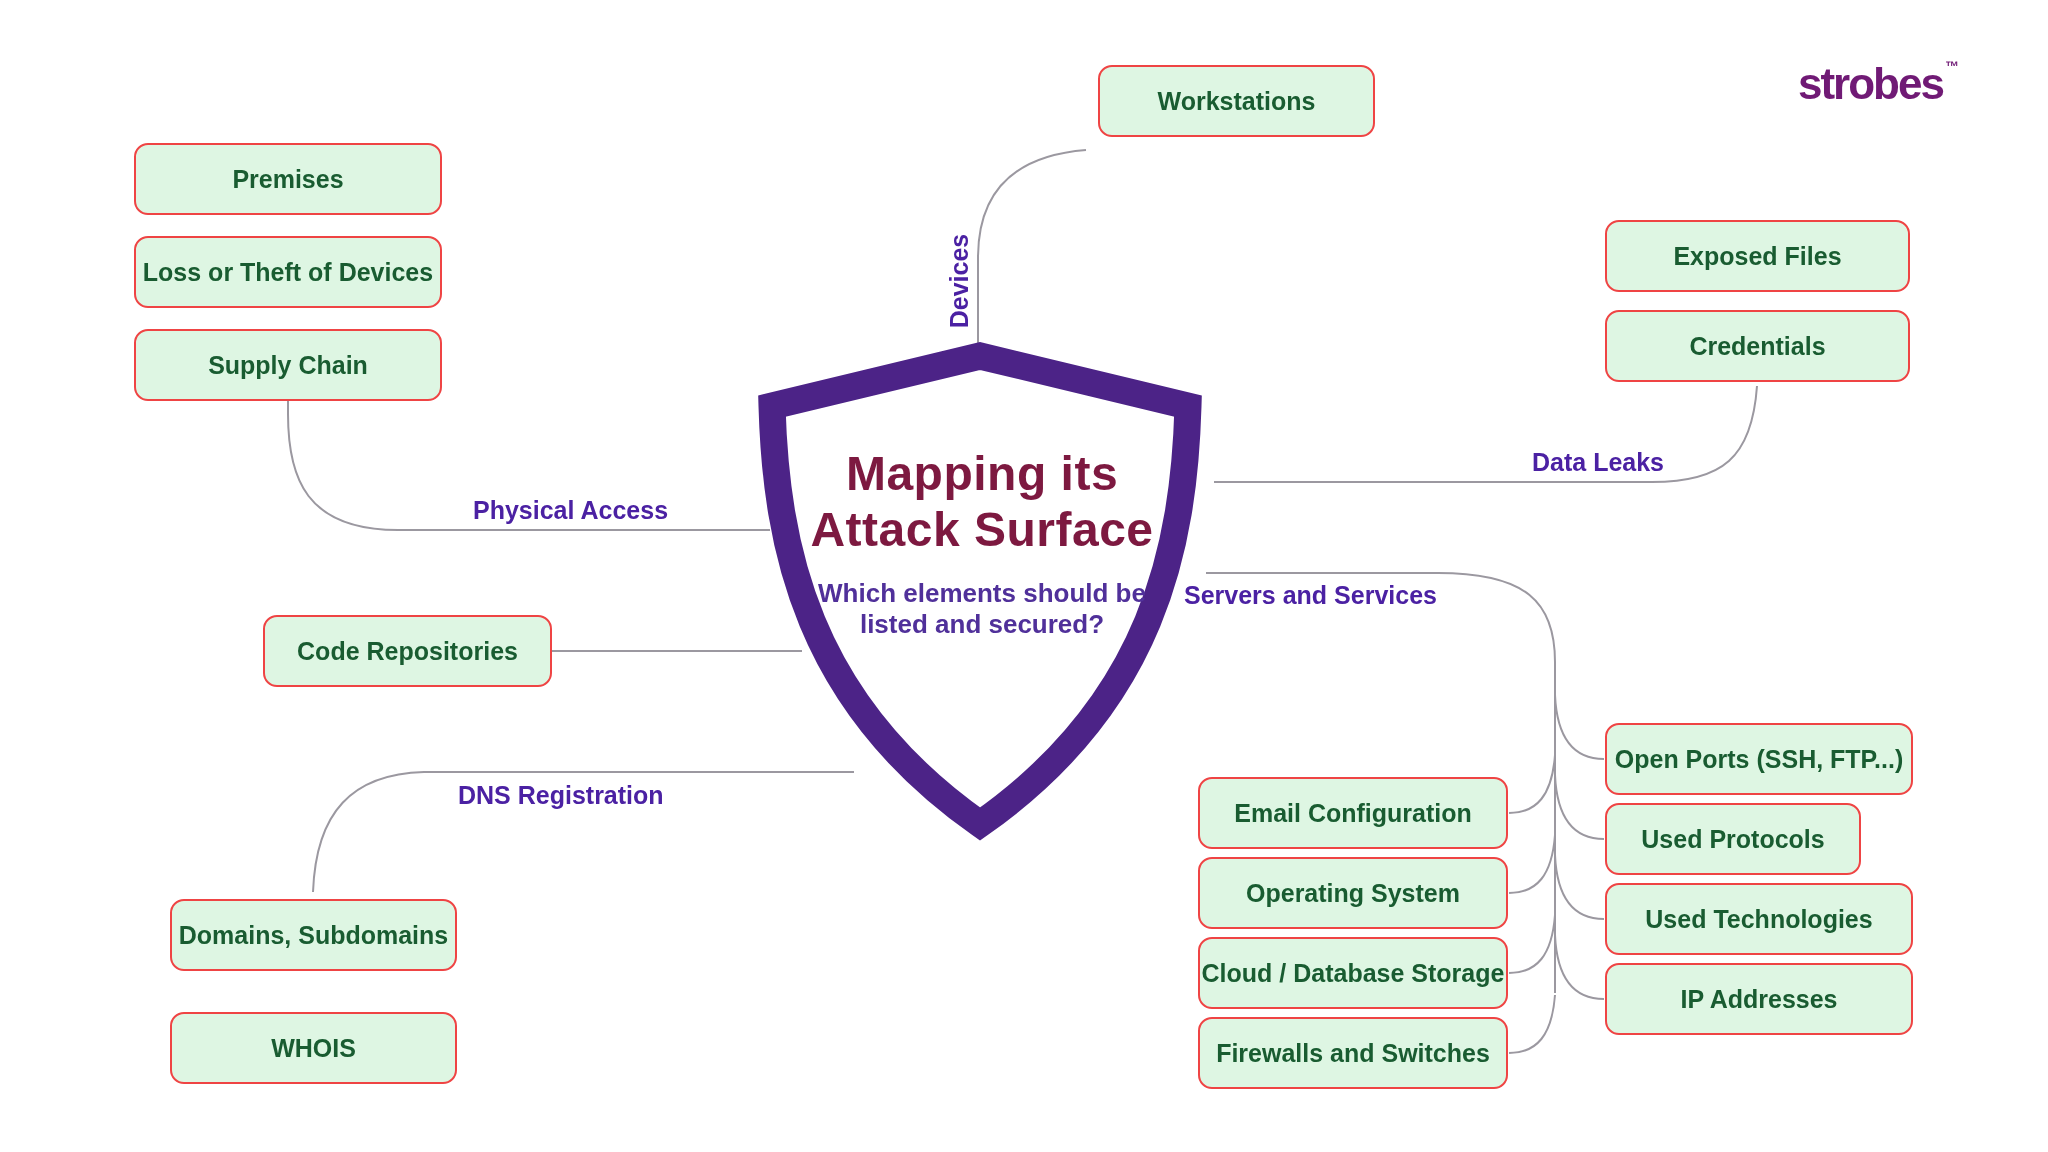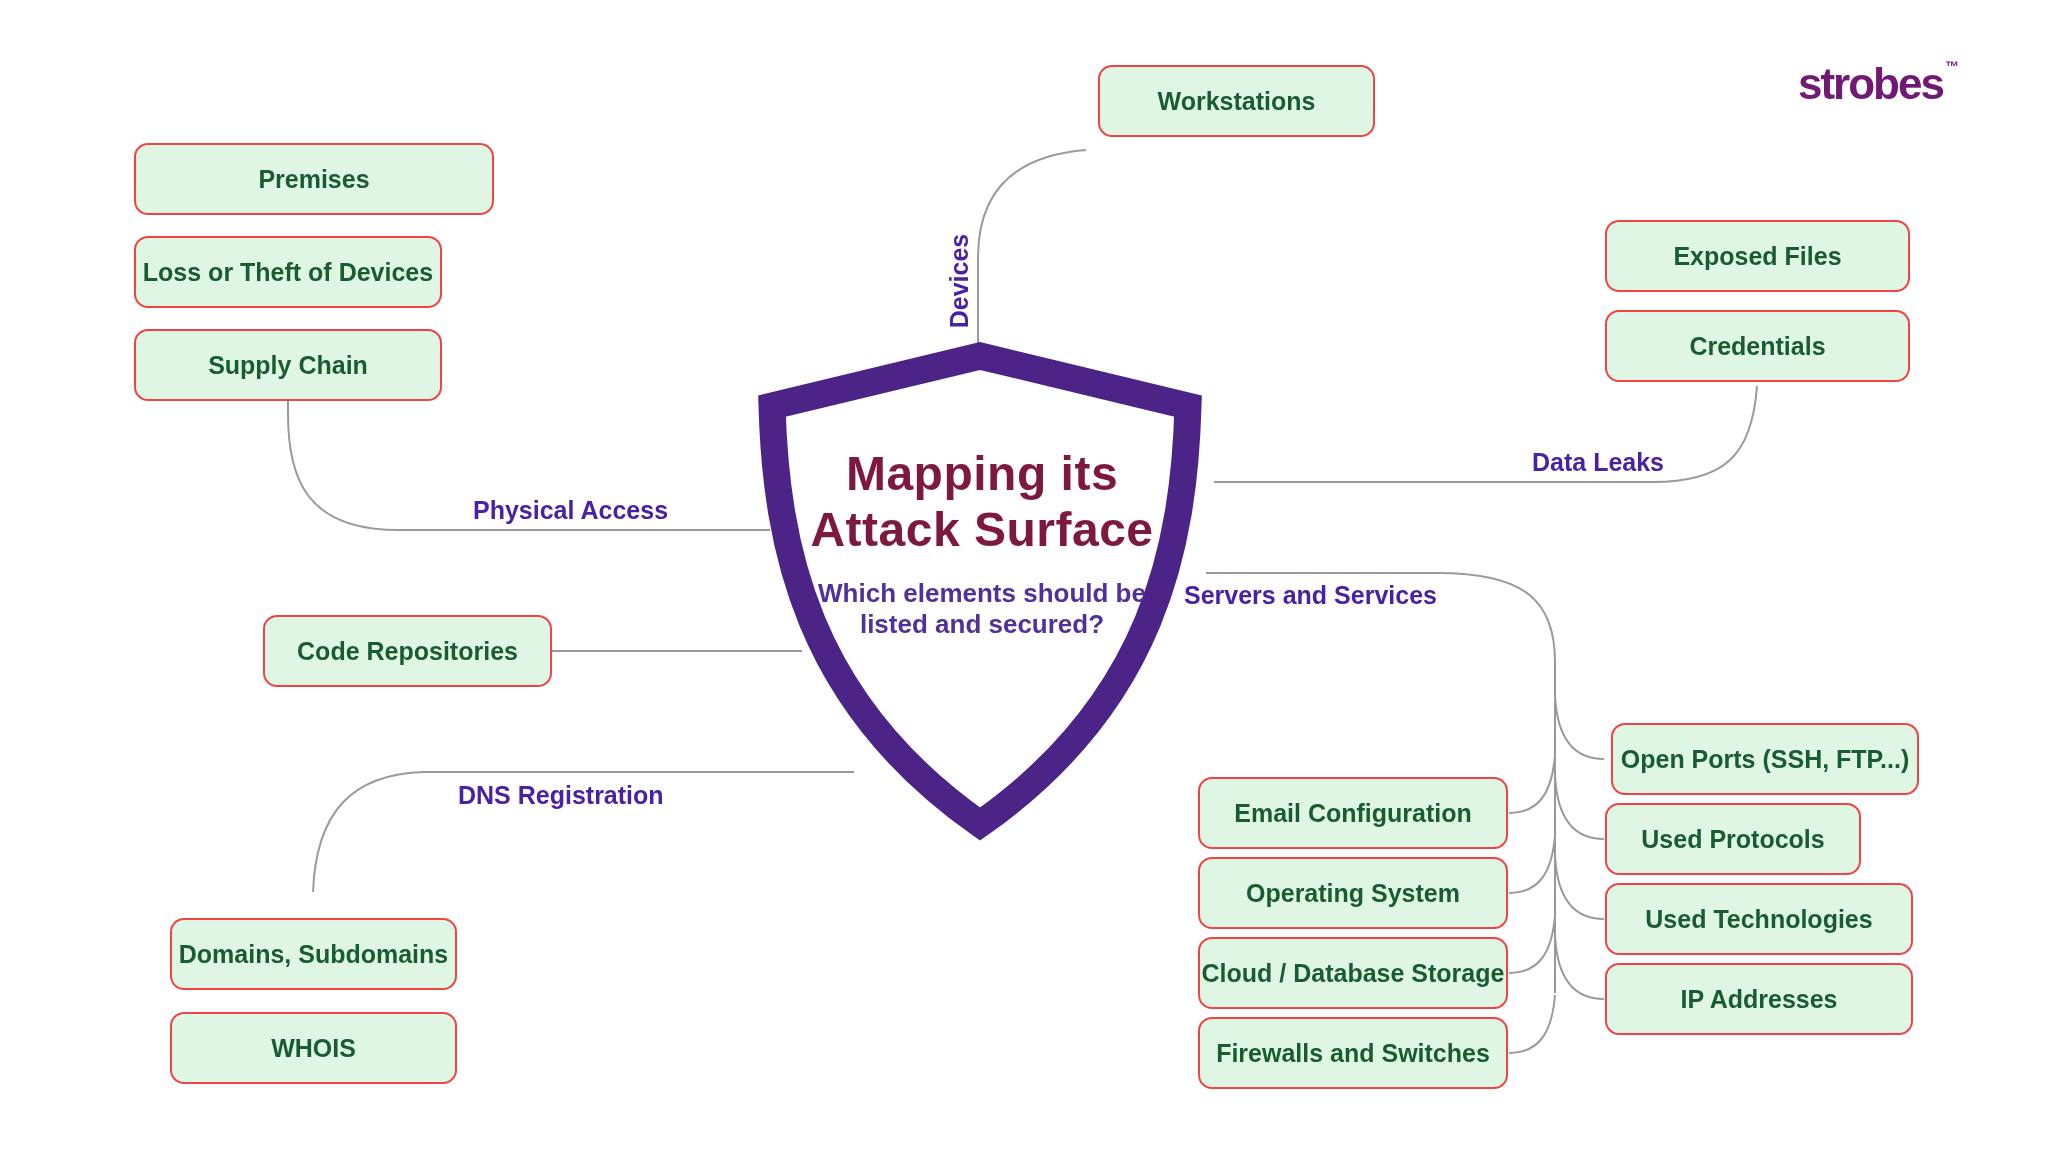--- a/index.html
+++ b/index.html
@@ -84,37 +84,37 @@
     <div>Which elements should be</div>
     <div>listed and secured?</div>
   </div>
 
   <div class="branch-label vertical" style="left:959px;top:281px;">Devices</div>
   <div class="branch-label" style="left:1532px;top:448px;">Data Leaks</div>
   <div class="branch-label" style="left:473px;top:496px;">Physical Access</div>
   <div class="branch-label" style="left:458px;top:781px;">DNS Registration</div>
   <div class="branch-label" style="left:1184px;top:581px;">Servers and Services</div>
 
-  <div class="node" style="left:134px;top:143px;width:360px;">Premises</div>
+  <div class="node" style="left:134px;top:143px;width:308px;">Premises</div>
   <div class="node" style="left:134px;top:236px;width:308px;">Loss or Theft of Devices</div>
   <div class="node" style="left:134px;top:329px;width:308px;">Supply Chain</div>
 
   <div class="node" style="left:1098px;top:65px;width:277px;">Workstations</div>
 
   <div class="node" style="left:1605px;top:220px;width:305px;">Exposed Files</div>
   <div class="node" style="left:1605px;top:310px;width:305px;">Credentials</div>
 
   <div class="node" style="left:263px;top:615px;width:289px;">Code Repositories</div>
 
-  <div class="node" style="left:170px;top:918px;width:287px;">Domains, Subdomains</div>
+  <div class="node" style="left:170px;top:899px;width:287px;">Domains, Subdomains</div>
   <div class="node" style="left:170px;top:990px;width:287px;margin-top:22px;">WHOIS</div>
 
   <div class="node" style="left:1198px;top:777px;width:310px;">Email Configuration</div>
   <div class="node" style="left:1198px;top:857px;width:310px;">Operating System</div>
   <div class="node" style="left:1198px;top:937px;width:310px;">Cloud / Database Storage</div>
   <div class="node" style="left:1198px;top:1017px;width:310px;">Firewalls and Switches</div>
 
-  <div class="node" style="left:1605px;top:723px;width:308px;margin-left:6px;">Open Ports (SSH, FTP...)</div>
+  <div class="node" style="left:1605px;top:723px;width:308px;">Open Ports (SSH, FTP...)</div>
   <div class="node" style="left:1605px;top:803px;width:256px;">Used Protocols</div>
   <div class="node" style="left:1605px;top:883px;width:308px;">Used Technologies</div>
   <div class="node" style="left:1605px;top:963px;width:308px;">IP Addresses</div>
 
 </div>
 
 </body></html>

